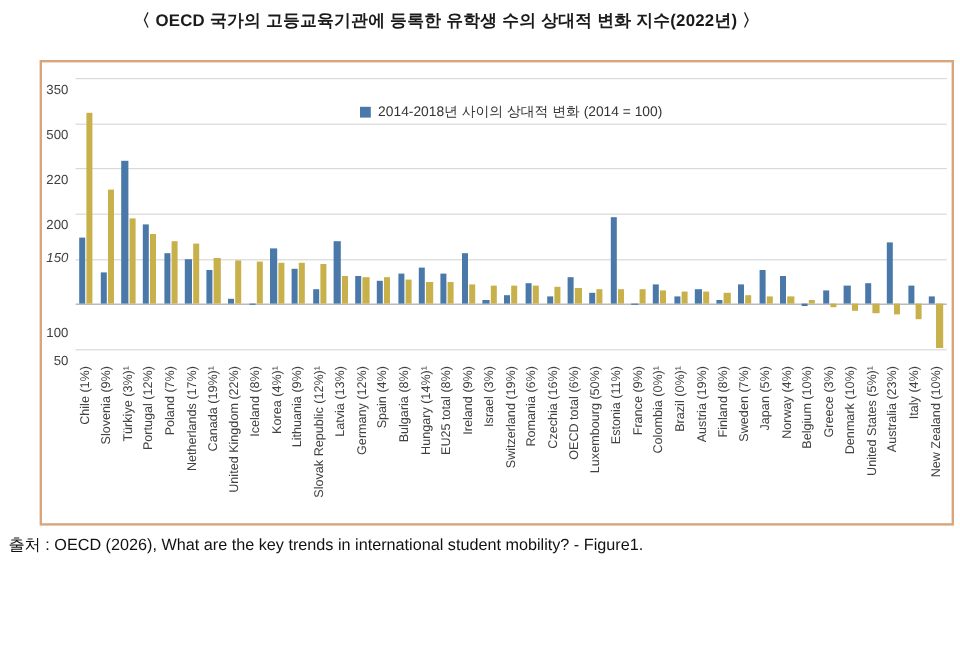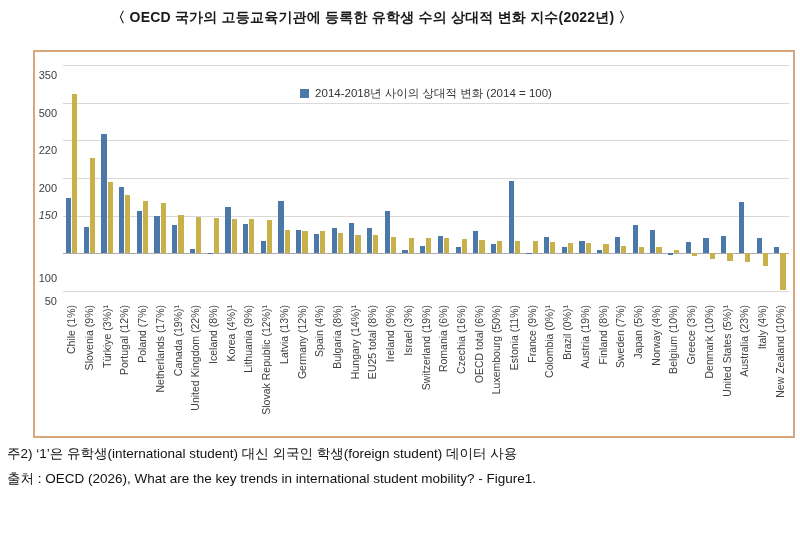--- a/index.html
+++ b/index.html
@@ -193,15 +193,14 @@
       <div class="xlabel" style="left: 622.11px;"><span>Greece (3%)</span></div>
       <div class="xlabel" style="left: 639.817px;"><span>Denmark (10%)</span></div>
       <div class="xlabel" style="left: 657.524px;"><span>United States (5%)¹</span></div>
       <div class="xlabel" style="left: 675.232px;"><span>Australia (23%)</span></div>
       <div class="xlabel" style="left: 692.939px;"><span>Italy (4%)</span></div>
       <div class="xlabel" style="left: 710.646px;"><span>New Zealand (10%)</span></div>
     </div>
 </div>
 
 <div class="notes">
-  <div>주2) ‘1’은 유학생(international student) 대신 외국인 학생(foreign student) 데이터 사용</div>
   <div>출처 : OECD (2026), What are the key trends in international student mobility? - Figure1.</div>
 </div>
 
 </body></html>

